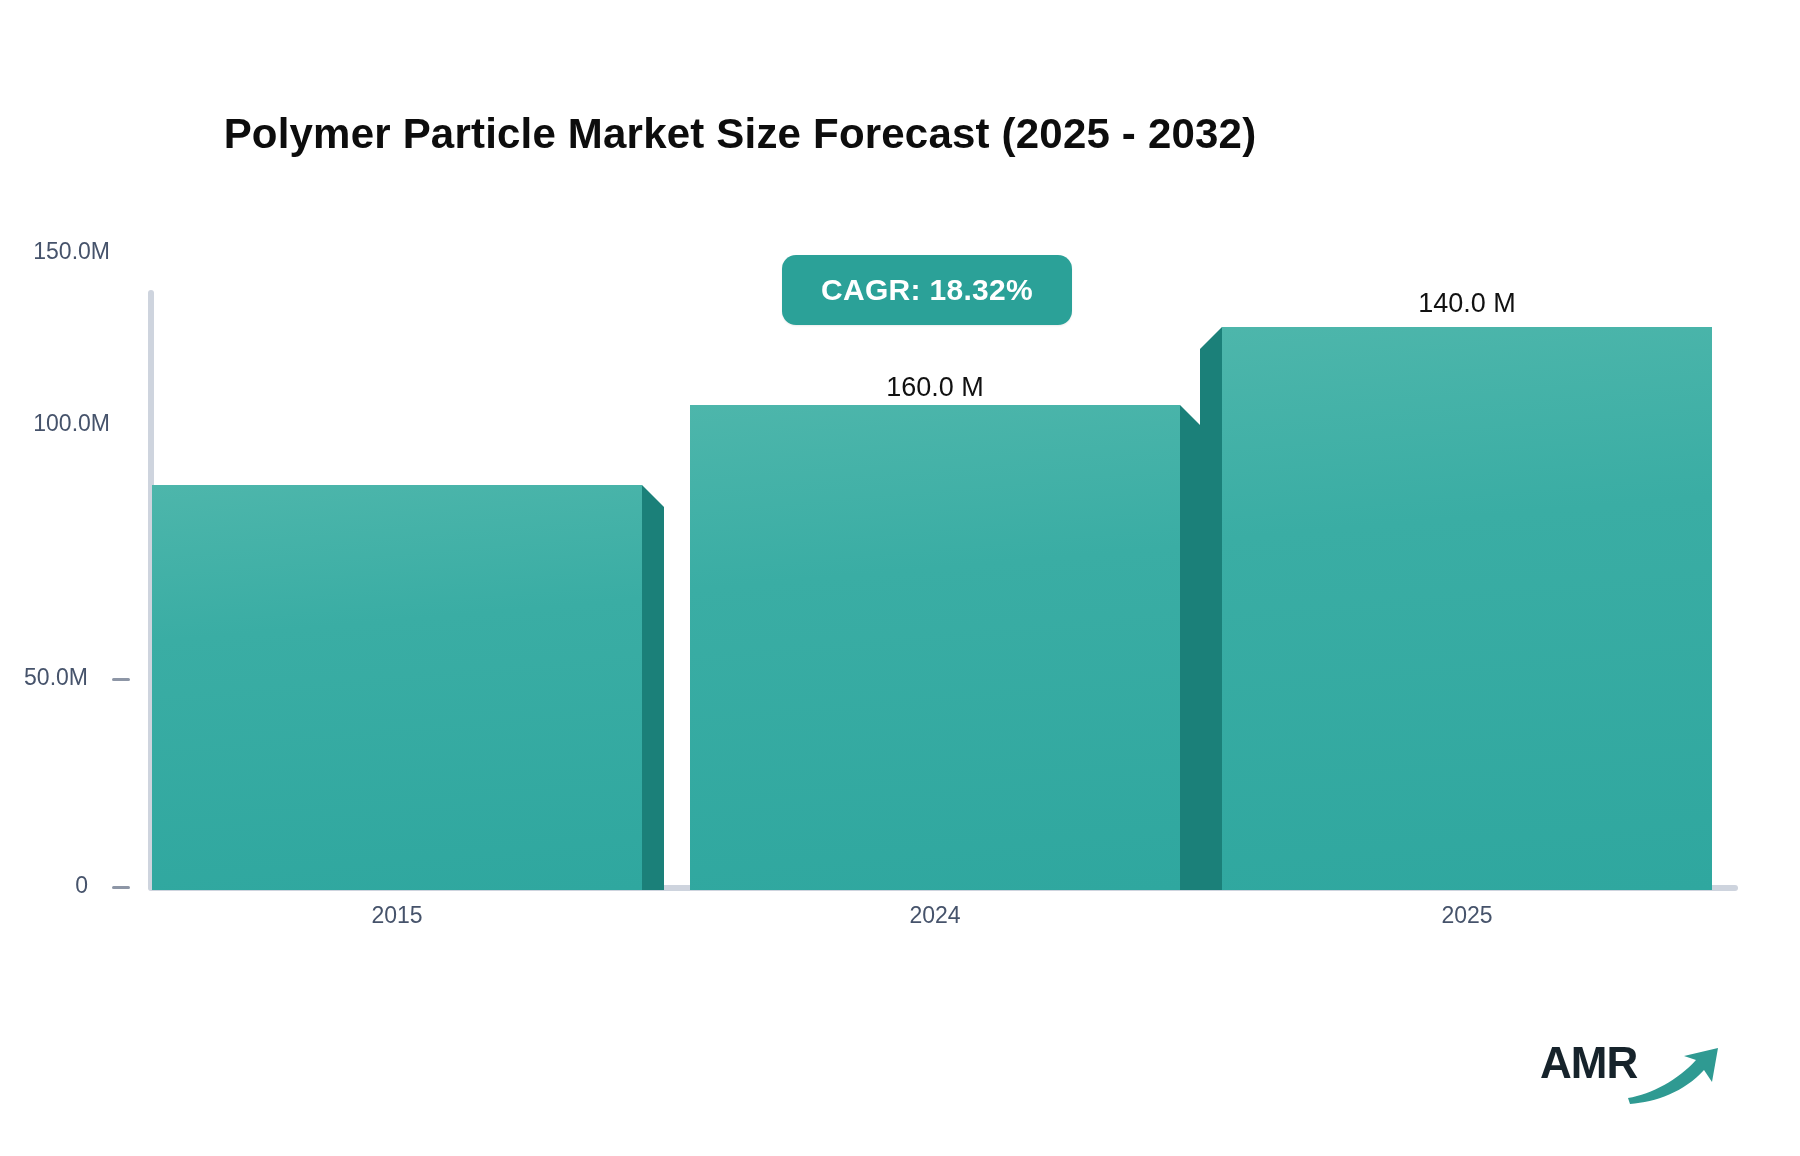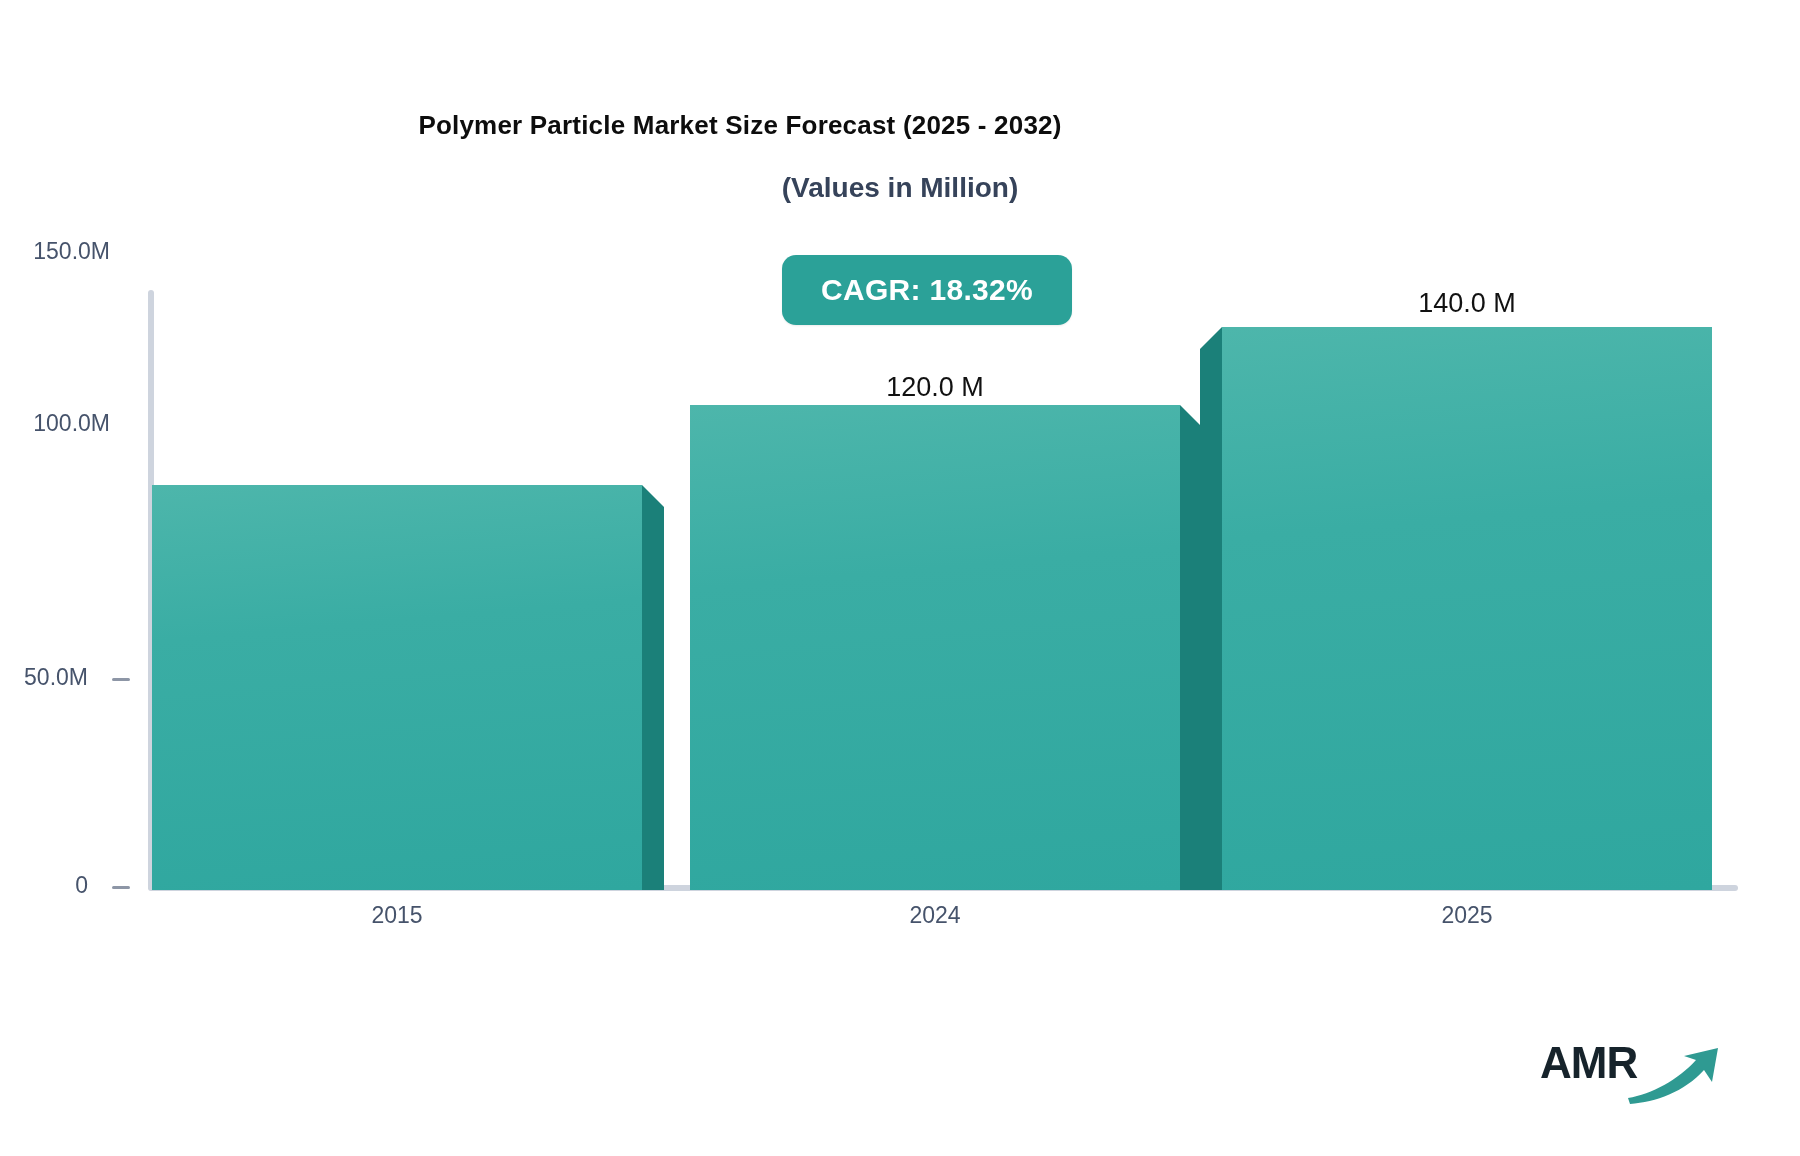--- a/index.html
+++ b/index.html
@@ -20,21 +20,21 @@
     overflow: hidden;
   }
 
   
   .title {
     position: absolute;
     left: 0;
     top: 110px;
     width: 1480px;
     text-align: center;
-    font-size: 26px;
+    font-size: 42px;
     font-weight: bold;
     color: #0d0d0d;
     letter-spacing: 0.2px;
   }
   .subtitle {
     position: absolute;
     left: 0;
     top: 172px;
     width: 1800px;
     text-align: center;
@@ -184,21 +184,20 @@
     width: 100px;
     height: 60px;
   }
 </style>
 </head>
 <body>
 
 <div id="page">
 
   <div class="title">Polymer Particle Market Size Forecast (2025 - 2032)</div>
-  <div class="subtitle">(Values in Million)</div>
 
   <div class="cagr-badge">
     <span>CAGR: 18.32%</span>
   </div>
 
   <div class="plot">
 
     <div class="y-axis-line"></div>
     <div class="x-axis-line"></div>
 
@@ -220,21 +219,21 @@
     <div class="bar" style="left:152px; width:490px; height:405px;">
       <div class="bar-side right" style="height:405px;"></div>
       <div class="bar-face"></div>
     </div>
     <div class="xtick-label" style="left:247px;">2015</div>
 
     <div class="bar" style="left:690px; width:490px; height:485px;">
       <div class="bar-side right" style="height:485px;"></div>
       <div class="bar-face"></div>
     </div>
-    <div class="bar-value" style="left:785px; top:372px;">120.0 M</div>
+    <div class="bar-value" style="left:785px; top:372px;">160.0 M</div>
     <div class="xtick-label" style="left:785px;">2024</div>
 
     <div class="bar" style="left:1222px; width:490px; height:563px;">
       <div class="bar-side left" style="height:563px;"></div>
       <div class="bar-face"></div>
     </div>
     <div class="bar-value" style="left:1317px; top:288px;">140.0 M</div>
     <div class="xtick-label" style="left:1317px;">2025</div>
 
   </div>

